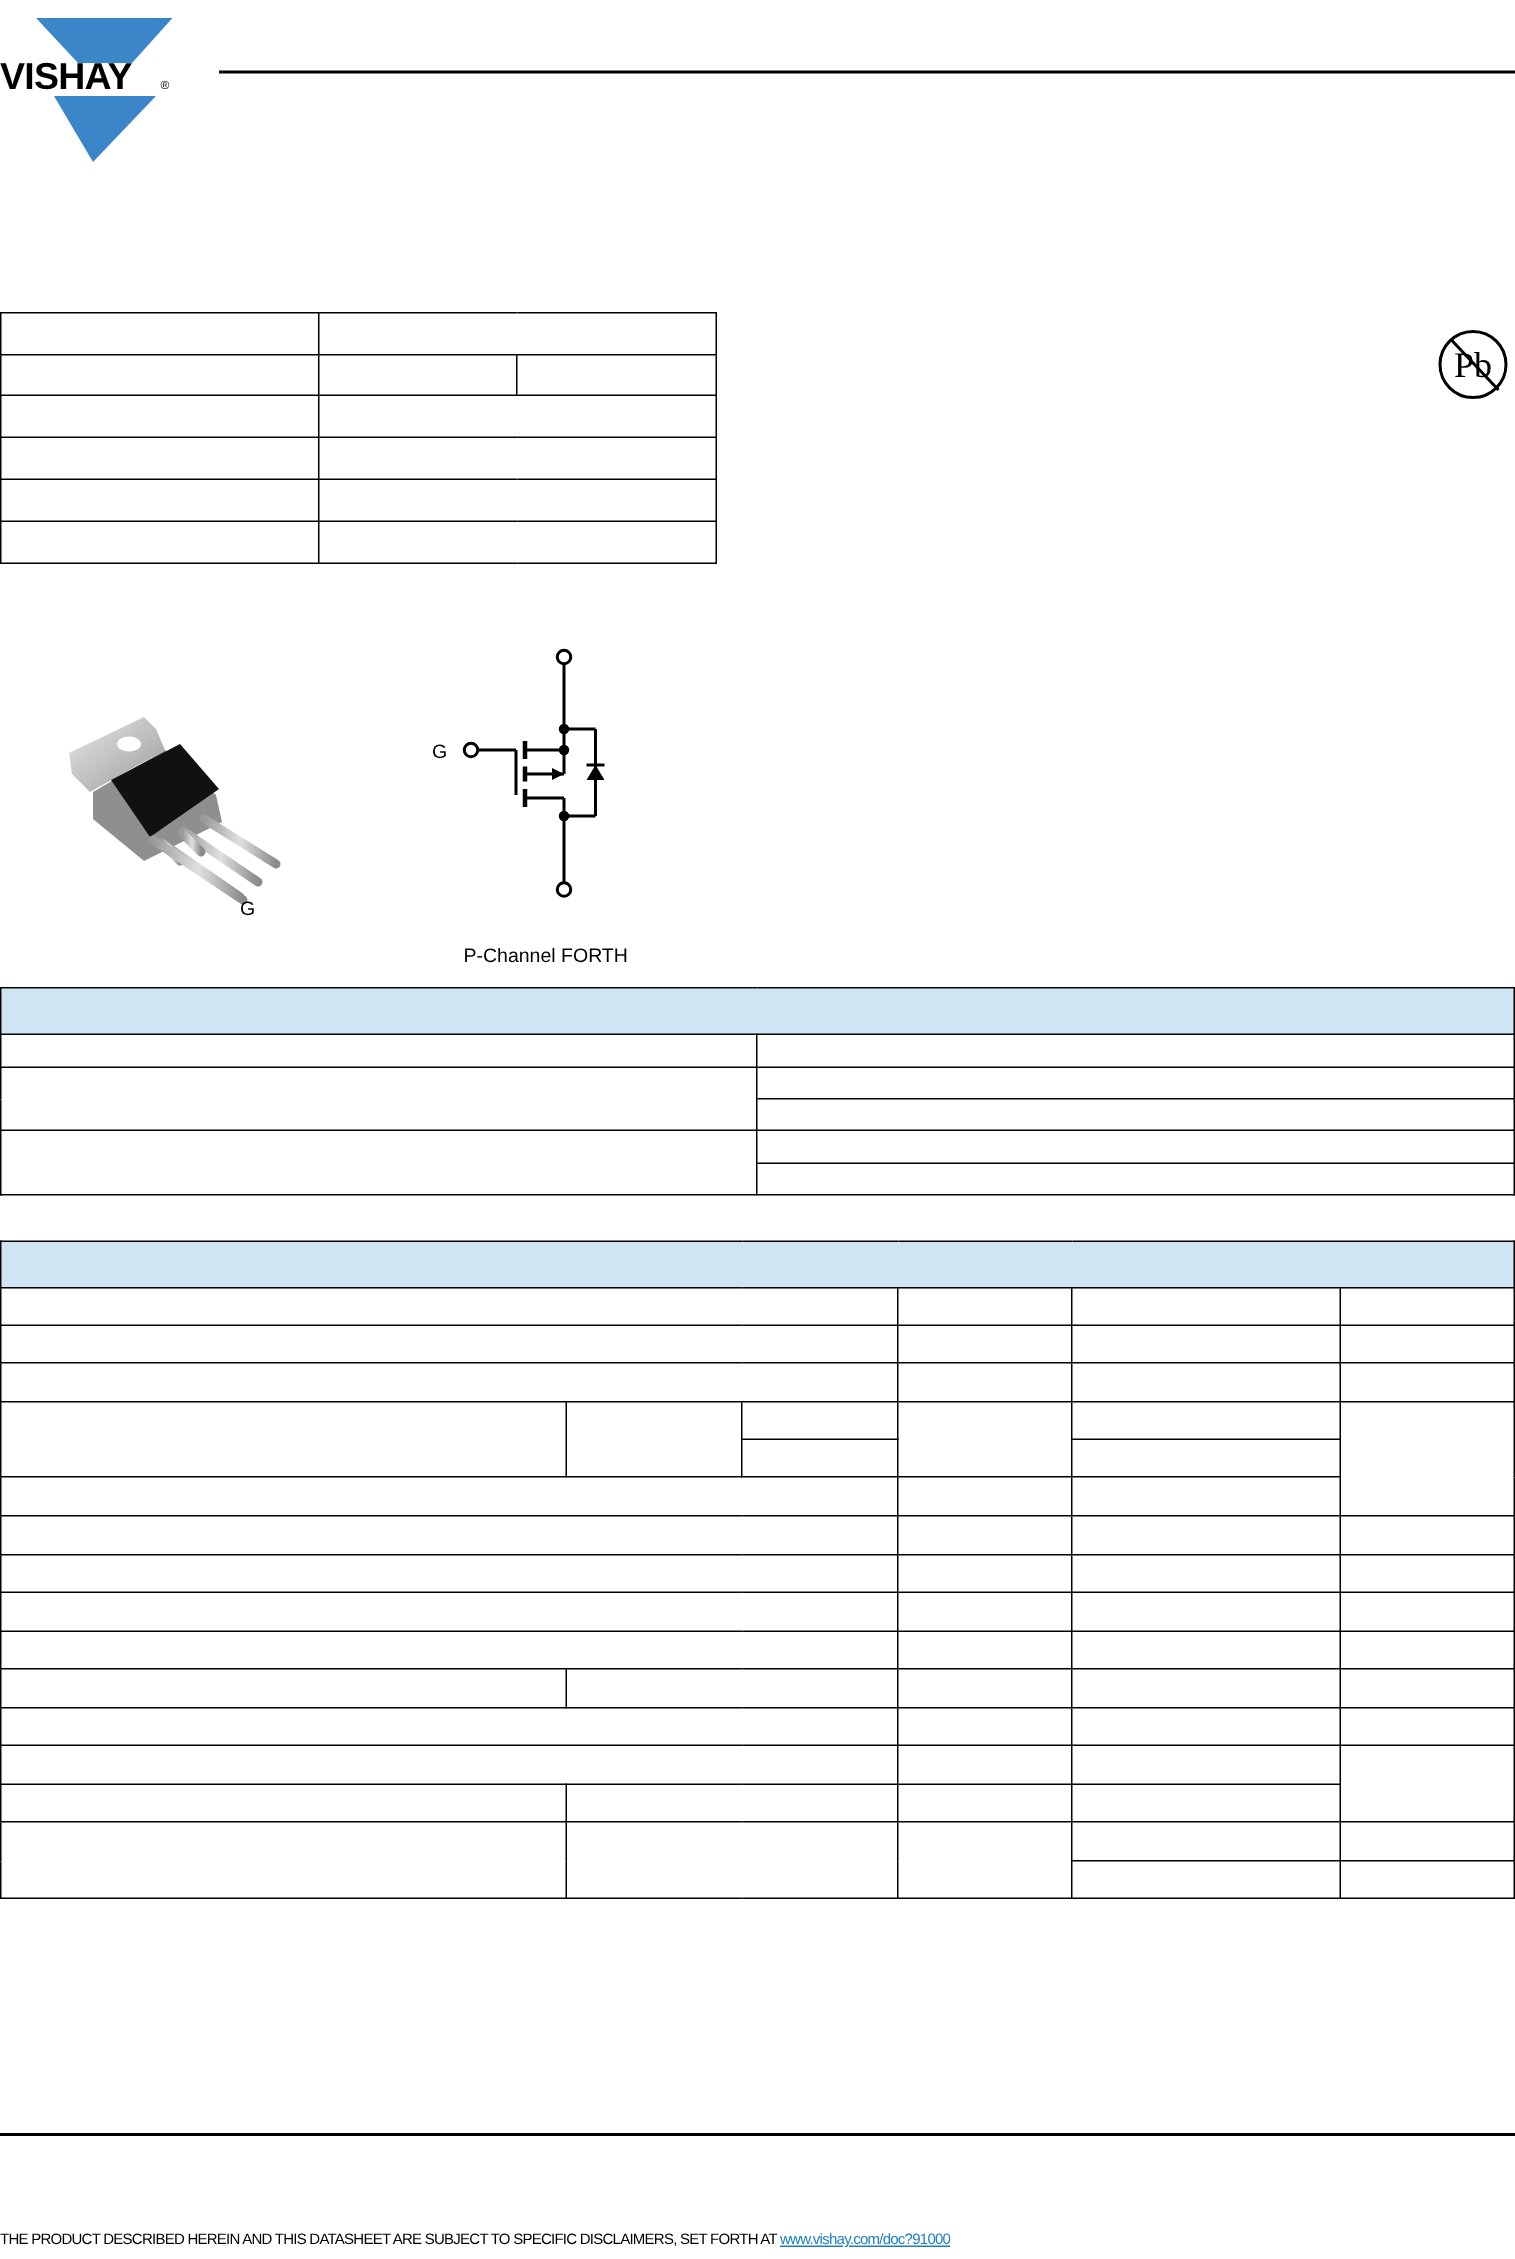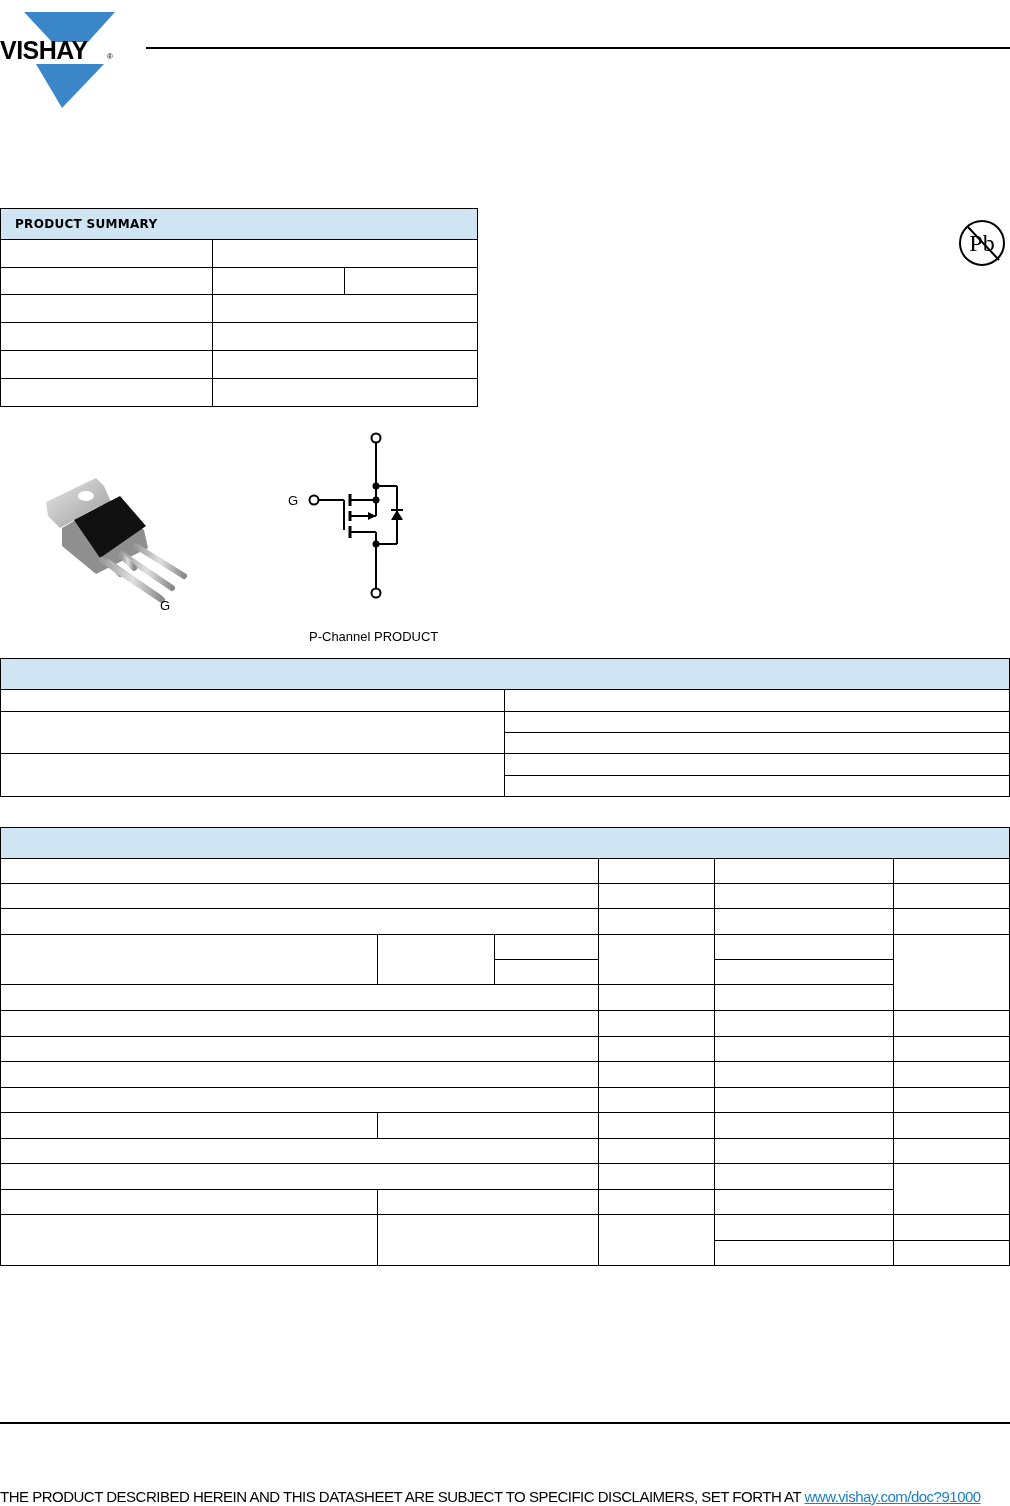--- a/index.html
+++ b/index.html
@@ -10,21 +10,21 @@
   .pb-icon { left:957px; top:218px; width:50px; height:50px; }
   table.grid { position:absolute; border-collapse:collapse; table-layout:fixed; }
   table.grid td { border:1px solid #000; padding:0 6px; font-size:12px; vertical-align:middle; }
   .hdr { background:#cfe5f3; font-weight:bold; }
   .ps-title { font-family:"DejaVu Sans", sans-serif; font-weight:bold; font-size:17px; letter-spacing:0.3px; padding-left:14px !important; }
   .pkg { left:40px; top:476px; width:150px; height:128px; }
   .schem { left:284px; top:428px; width:130px; height:172px; }
   .caption { left:309px; top:629px; font-size:13px; }
   .gnd-label { left:160px; top:598px; font-size:13px; }
   .footer-rule { left:0; top:1422px; width:1010px; height:2px; background:#000; }
-  .disclaimer { left:0; top:1488px; width:1010px; font-size:15px; white-space:nowrap; letter-spacing:-0.5px; }
+  .disclaimer { left:0; top:1488px; width:1010px; font-size:10px; white-space:nowrap; letter-spacing:-0.5px; }
   .disclaimer a { color:#1a7fc4; text-decoration:underline; }
 </style>
 </head>
 <body>
 
 <div class="abs logo">
   <svg width="120" height="96" viewBox="0 0 120 96">
     <polygon points="24,0 115,0 88,30 52,30" fill="#3b86c9"></polygon>
     <polygon points="36,52 104,52 62,96" fill="#3b86c9"></polygon>
     <text x="0" y="47" font-family="Liberation Sans, sans-serif" font-weight="bold" font-size="25" fill="#000" letter-spacing="-0.5">VISHAY</text>
@@ -41,23 +41,20 @@
   </svg>
 </div>
 
 <table class="grid" style="left:0; top:208px; width:477px;">
   <colgroup>
       <col style="width:212px">
       <col style="width:132px">
       <col style="width:133px">
     </colgroup>
   <tbody>
-      <tr style="height:31px">
-        <td colspan="3" class="hdr ps-title">PRODUCT SUMMARY</td>
-      </tr>
   <tr style="height:28px">
         <td></td>
         <td colspan="2"></td>
       </tr>
   <tr style="height:27px">
         <td></td>
         <td></td>
         <td></td>
       </tr>
   <tr style="height:28px">
@@ -129,21 +126,21 @@
     </g>
     <polygon points="84,84 92,88 84,92" fill="#000"></polygon>
     <polygon points="107,92 119,92 113,82" fill="#000"></polygon>
     <line x1="107" y1="82" x2="119" y2="82" stroke="#000" stroke-width="2"></line>
     <circle cx="92" cy="58" r="3.5" fill="#000"></circle>
     <circle cx="92" cy="72" r="3.5" fill="#000"></circle>
     <circle cx="92" cy="116" r="3.5" fill="#000"></circle>
     <text x="4" y="77" font-family="Liberation Sans, sans-serif" font-size="13" fill="#000">G</text>
   </svg>
 </div>
-<div class="abs caption">P-Channel PRODUCT</div>
+<div class="abs caption">P-Channel FORTH</div>
 
 <table class="grid" style="left:0; top:658px; width:1009px;">
   <colgroup>
       <col style="width:504px">
       <col style="width:505px">
     </colgroup>
   <tbody>
       <tr style="height:31px">
         <td colspan="2" class="hdr"></td>
       </tr>

